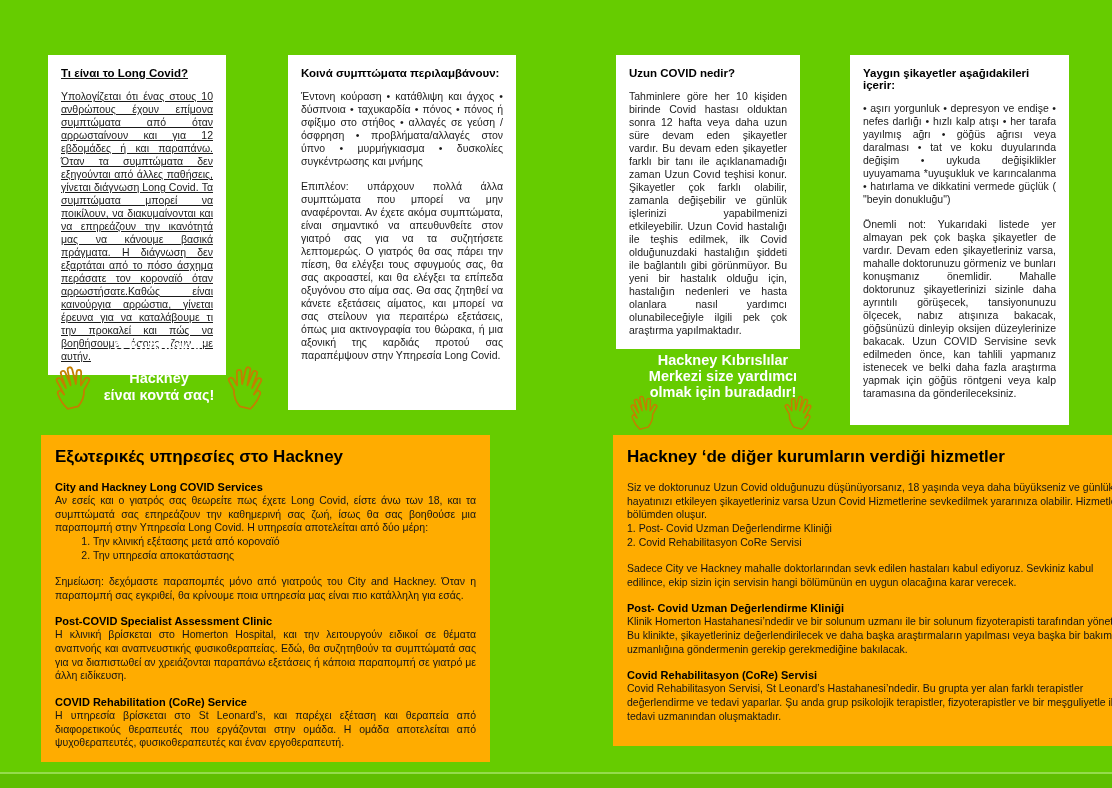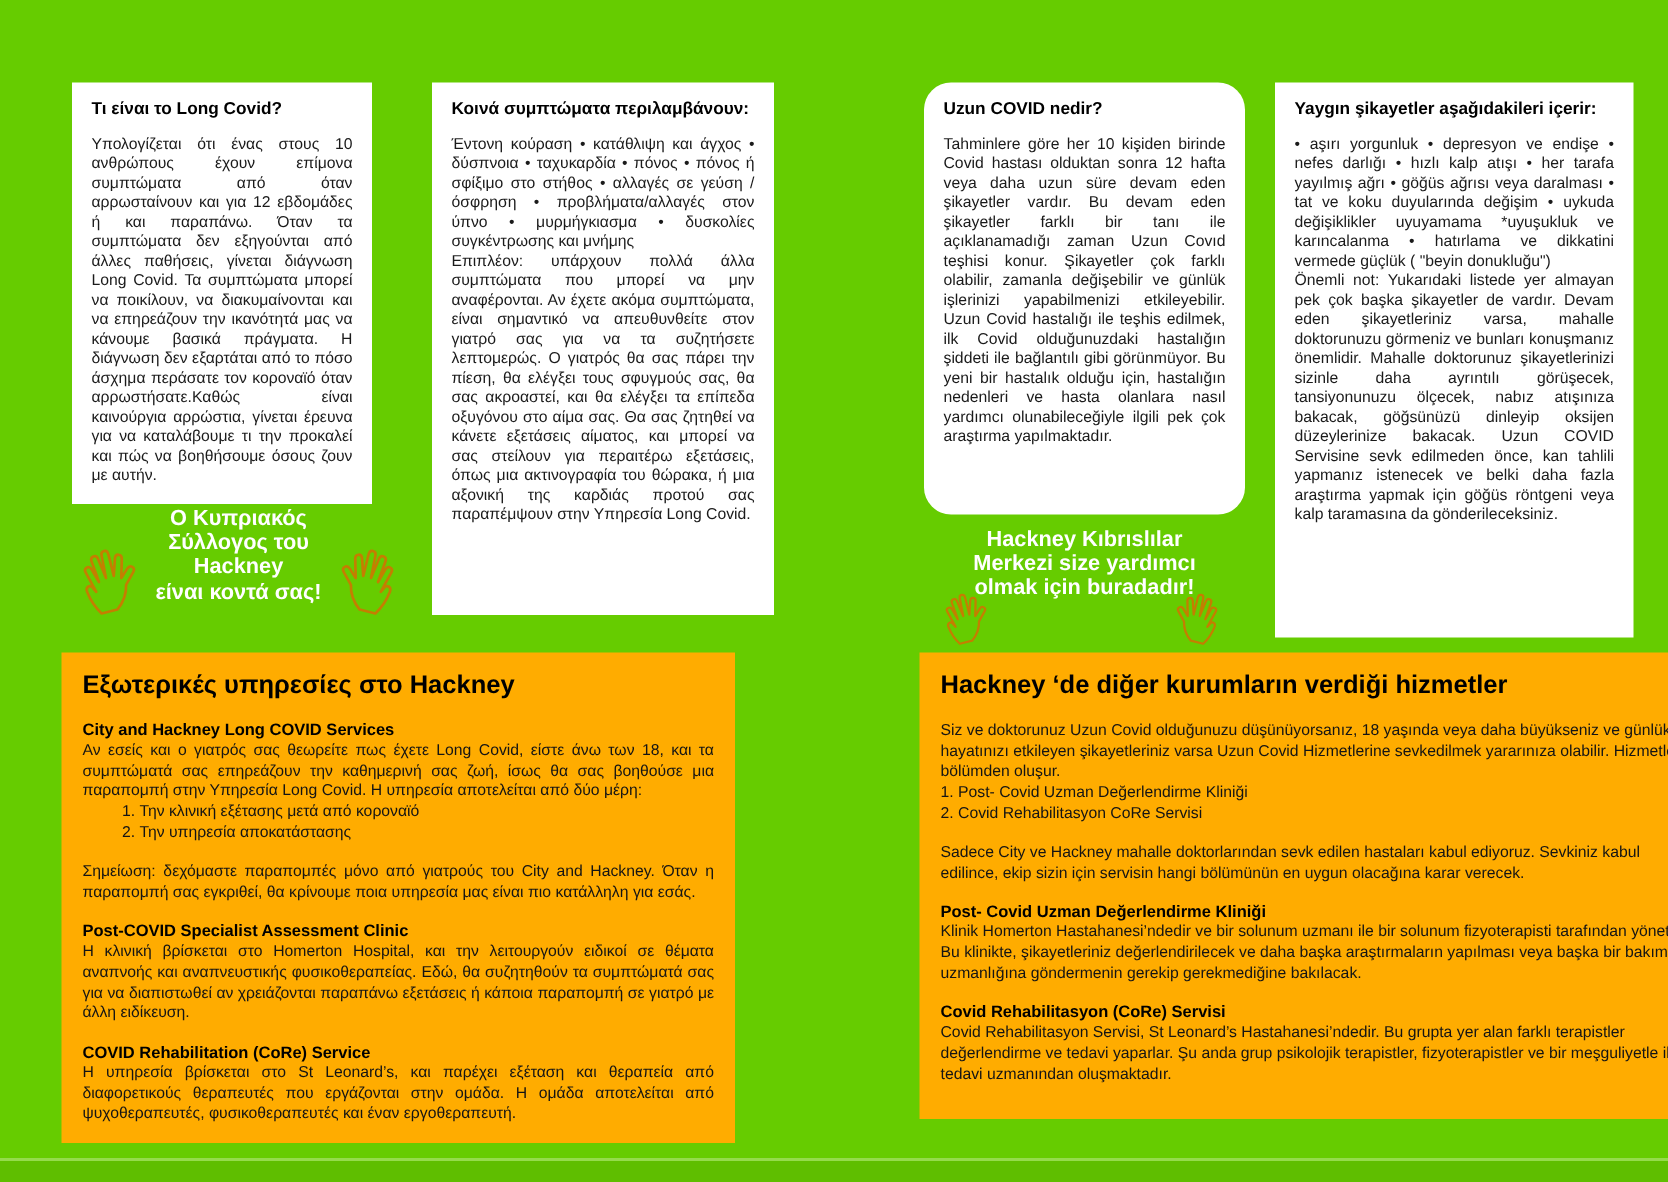--- a/index.html
+++ b/index.html
@@ -24,25 +24,25 @@
     font-size: 11.5px;
     font-weight: bold;
     color: #000000;
   }
   .card-body {
     margin: 0;
     font-size: 10.5px;
     line-height: 1.24;
     text-align: justify;
   }
-  .card-body + .card-body { margin-top: 0; }
-  #card-greek-intro   { left: 48px;  top: 55px; width: 200px; min-height: 266px; }
+  .card-body + .card-body { margin-top: 12px; }
+  #card-greek-intro   { left: 48px;  top: 55px; width: 178px; min-height: 266px; text-decoration: underline; }
   #card-greek-symptoms{ left: 288px; top: 55px; width: 228px; min-height: 355px; }
-  #card-turkish-intro { left: 616px; top: 55px; width: 214px; min-height: 288px; border-radius: 18px; }
-  #card-turkish-symptoms { left: 850px; top: 55px; width: 239px; min-height: 370px; }
+  #card-turkish-intro { left: 616px; top: 55px; width: 184px; min-height: 288px; }
+  #card-turkish-symptoms { left: 850px; top: 55px; width: 219px; min-height: 370px; }
 
   
   .headline {
     position: absolute;
     text-align: center;
     color: #FFFFFF;
     font-weight: bold;
     font-size: 14.5px;
     line-height: 1.12;
   }

